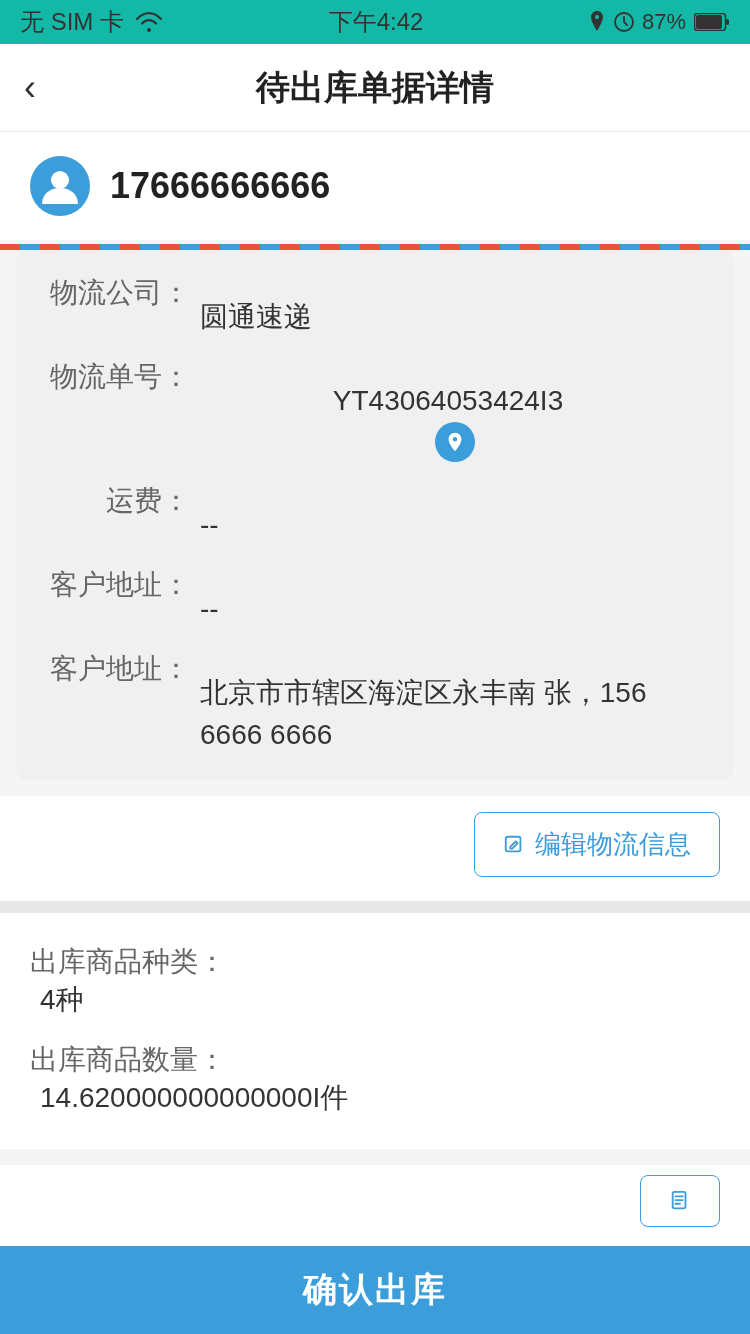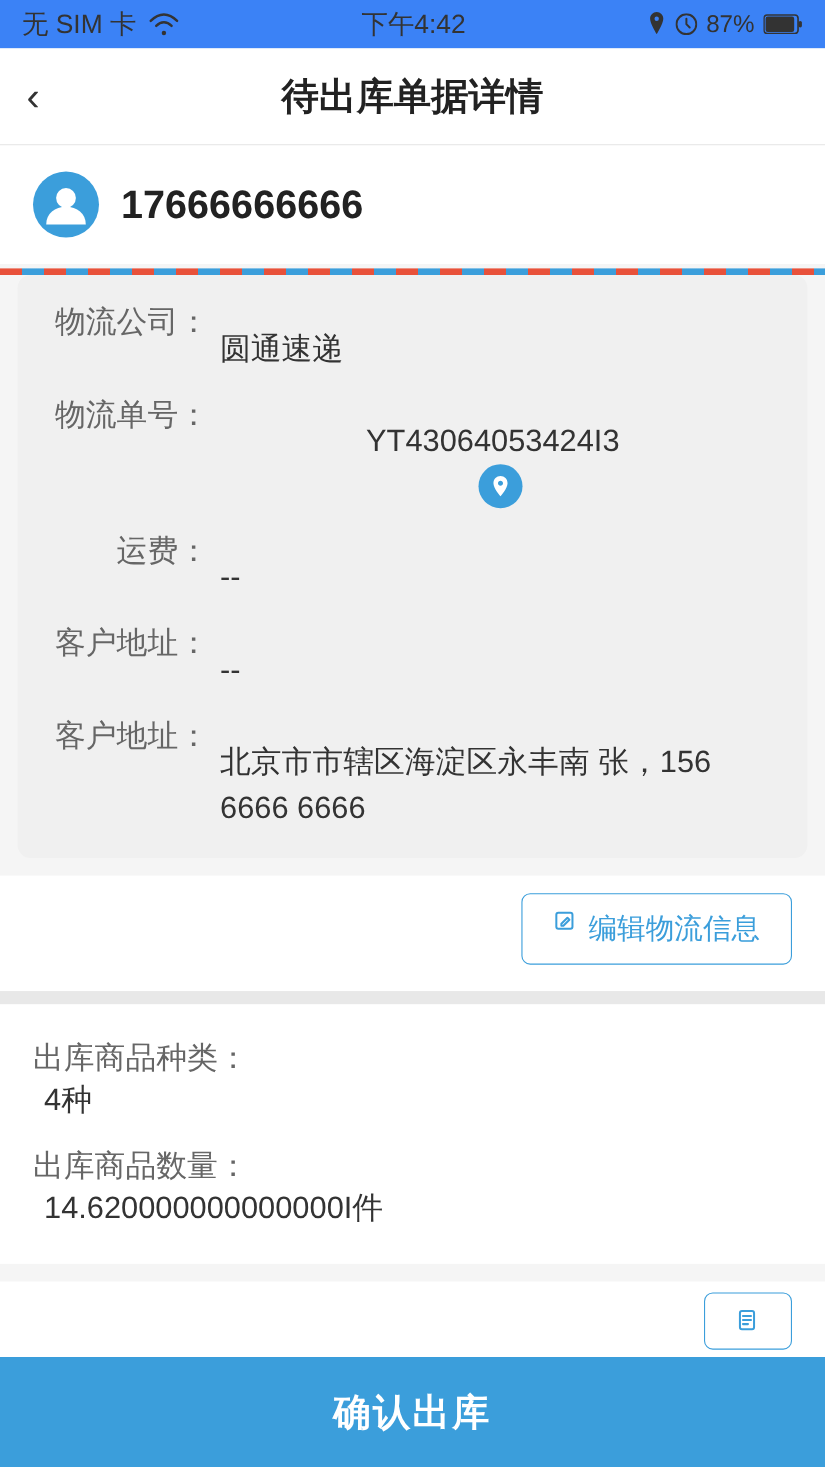--- a/index.html
+++ b/index.html
@@ -9,21 +9,21 @@
       min-height: 1334px;
       font-family: -apple-system, "PingFang SC", "Helvetica Neue", sans-serif;
       background: #f5f5f5;
       font-size: 28px;
       color: #333;
     }
 
     
     .status-bar {
       height: 44px;
-      background: #3b82f6;
+      background: #14b8a6;
       display: flex;
       align-items: center;
       justify-content: space-between;
       padding: 0 20px;
       font-size: 24px;
       font-weight: 500;
     }
     .status-left { display: flex; align-items: center; gap: 10px; }
     .status-right { display: flex; align-items: center; gap: 8px; font-size: 22px; }
 
@@ -164,21 +164,21 @@
       padding: 16px 30px 24px 30px;
       background: #fff;
     }
     .btn-outline {
       border: 1.5px solid #3b9edb;
       border-radius: 8px;
       padding: 14px 28px;
       color: #3b9edb;
       font-size: 26px;
       display: flex;
-      align-items: flex-start;
+      align-items: center;
       gap: 10px;
       background: #fff;
       cursor: pointer;
     }
     .btn-outline svg { width: 22px; height: 22px; stroke: #3b9edb; fill: none; }
 
     
     .separator {
       height: 12px;
       background: #e8e8e8;
@@ -223,21 +223,21 @@
       background: #f5f5f5;
       min-height: 120px;
     }
 
     
     .confirm-btn-container {
       position: fixed;
       bottom: 0;
       width: 750px;
       background: #3b9edb;
-      height: 100px;
+      height: 88px;
       display: flex;
       align-items: center;
       justify-content: center;
       cursor: pointer;
     }
     .confirm-btn-text {
       color: #fff;
       font-size: 34px;
       font-weight: 600;
       letter-spacing: 2px;

